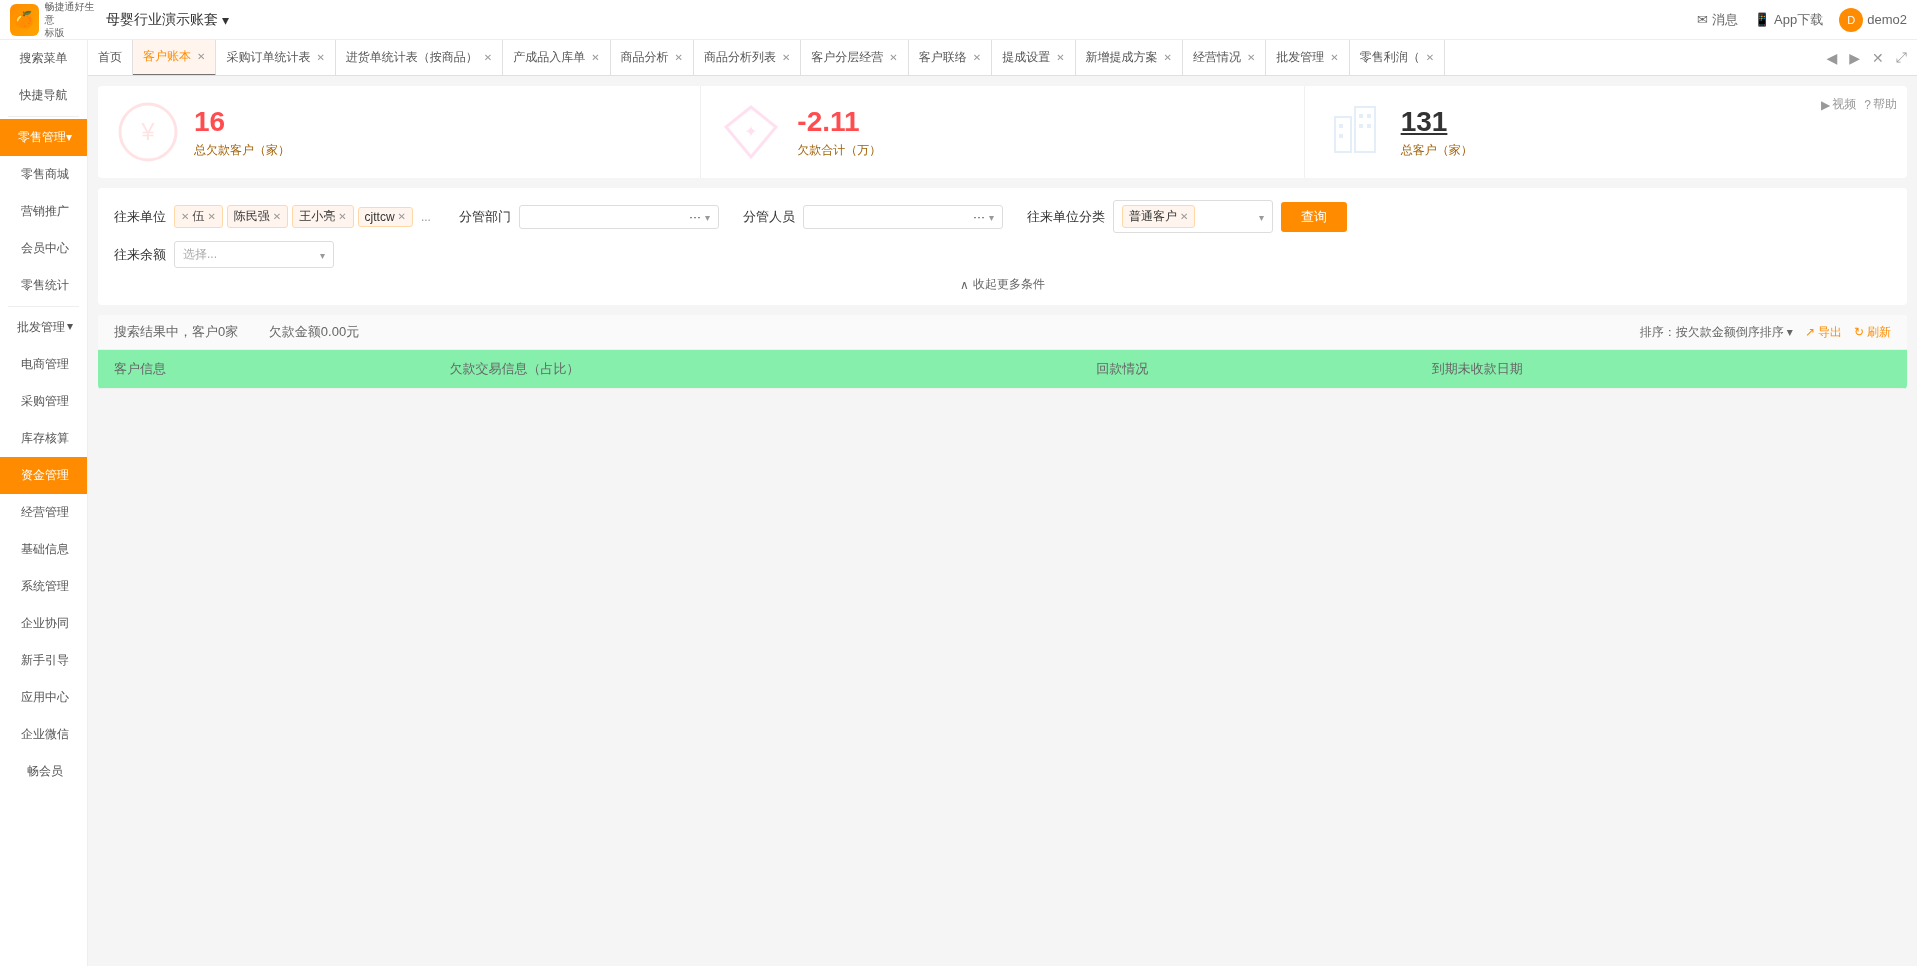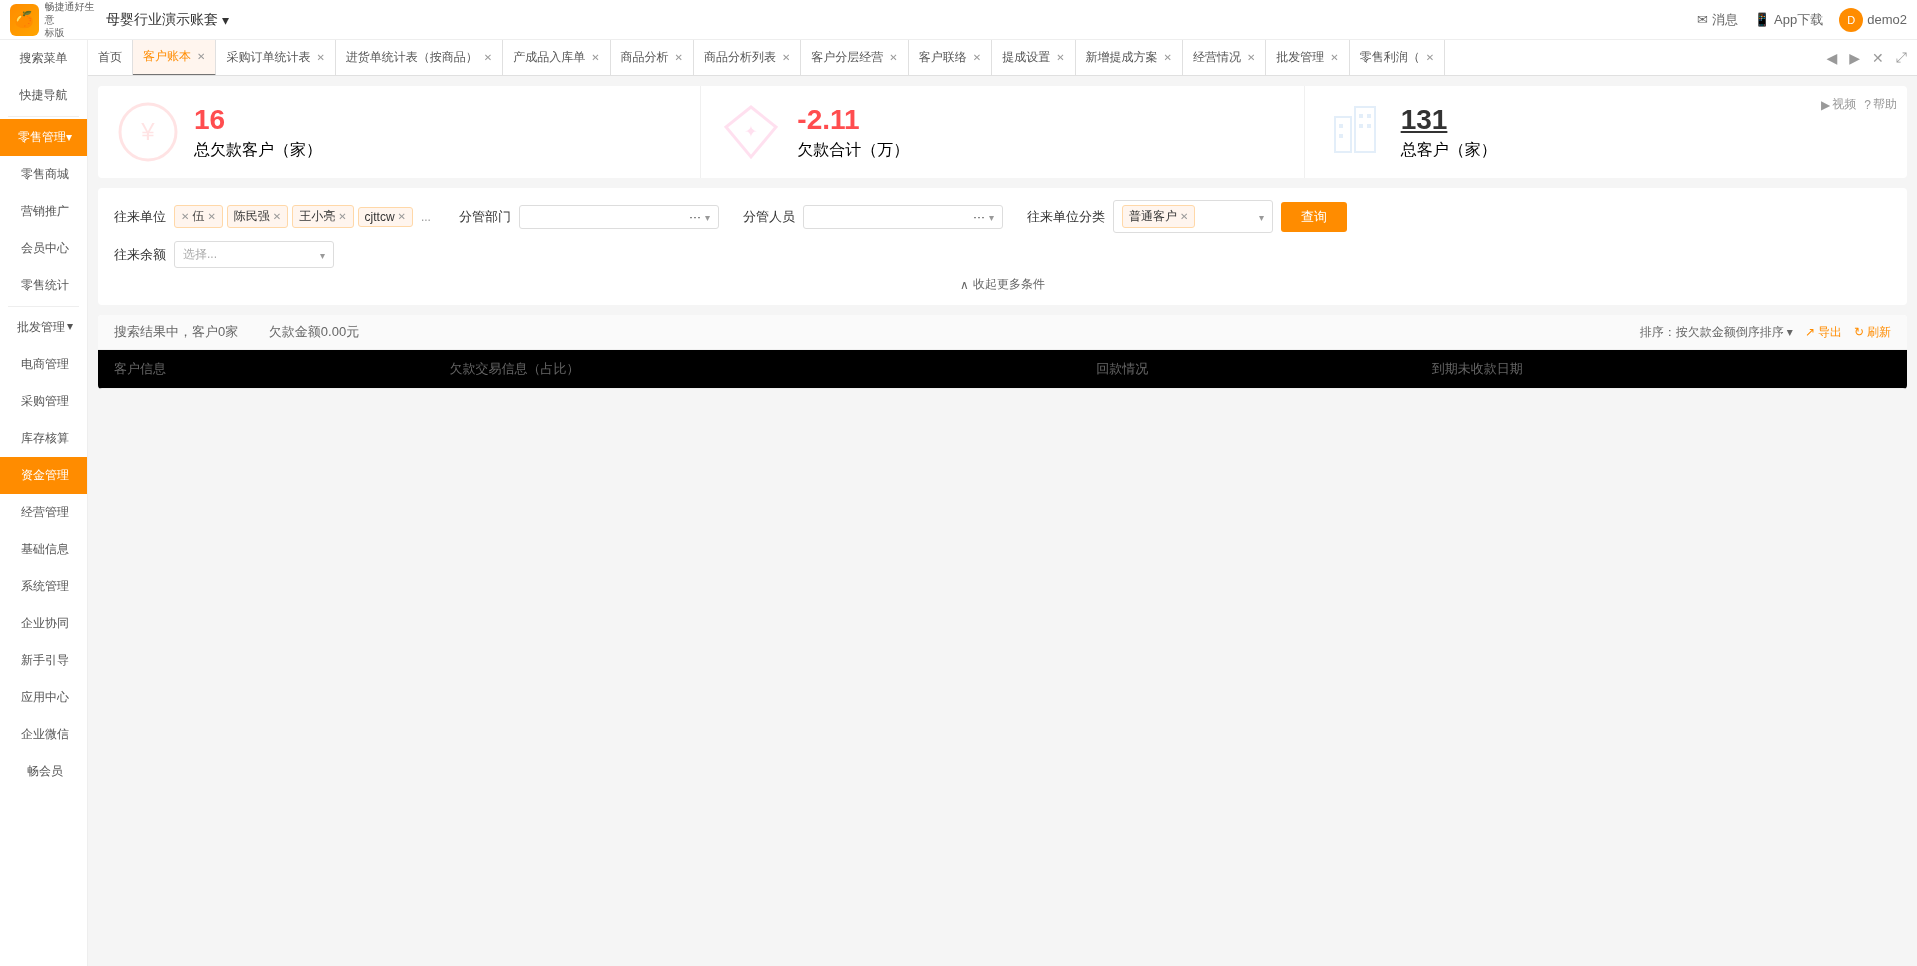--- a/index.html
+++ b/index.html
@@ -104,21 +104,21 @@
       border-right: 1px solid #f0f0f0;
       position: relative;
     }
     .stat-card:last-child { border-right: none; }
     .stat-icon { width: 60px; height: 60px; opacity: 0.15; display: flex; align-items: center; justify-content: center; font-size: 40px; }
     .stat-icon.red { color: #ff4d4f; }
     .stat-info { display: flex; flex-direction: column; }
     .stat-value { font-size: 28px; font-weight: bold; color: #ff4d4f; }
     .stat-value.red { color: #ff4d4f; }
     .stat-value.dark { color: #333; text-decoration: underline; }
-    .stat-label { font-size: 16px; color: #000000; margin-top: 4px; }
+    .stat-label { font-size: 12px; color: #a16207; margin-top: 4px; }
     .stat-help { position: absolute; top: 10px; right: 10px; display: flex; gap: 8px; font-size: 12px; color: #999; }
     .stat-help span { cursor: pointer; display: flex; align-items: center; gap: 2px; }
 
     
     .filter-area {
       background: #fff;
       border-radius: 4px;
       padding: 12px 16px;
       margin-bottom: 10px;
     }
@@ -159,21 +159,21 @@
       border-bottom: 1px solid #f0f0f0;
       background: #fafafa;
     }
     .table-summary { font-size: 13px; color: #666; }
     .table-actions { display: flex; align-items: center; gap: 12px; font-size: 12px; color: #666; }
     .sort-btn { display: flex; align-items: center; gap: 3px; cursor: pointer; }
     .action-btn { display: flex; align-items: center; gap: 3px; cursor: pointer; color: #ff8c00; }
     
     .data-table { width: 100%; border-collapse: collapse; }
     .data-table th {
-      background: #000000;
+      background: #86efac;
       padding: 10px 16px;
       text-align: left;
       font-size: 13px;
       color: #666;
       border-bottom: 1px solid #eee;
       font-weight: normal;
     }
 
     
     .empty-state {

